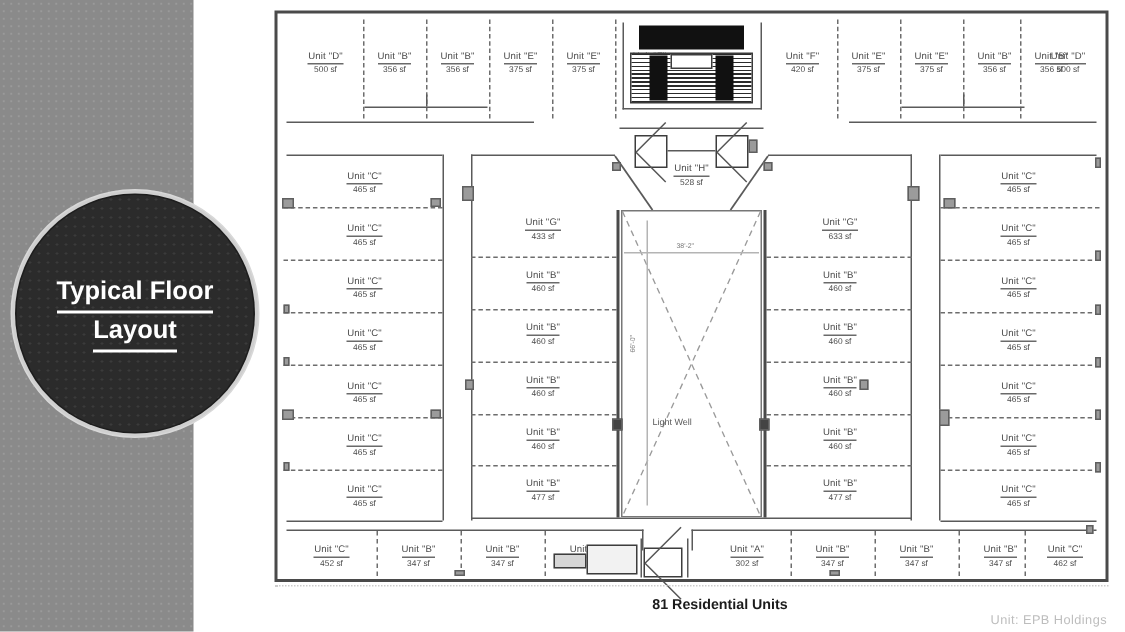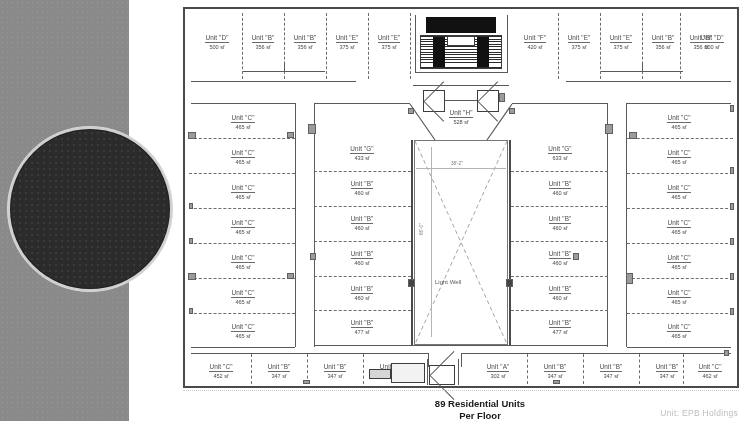--- a/index.html
+++ b/index.html
@@ -110,21 +110,22 @@
   }
 </style>
 </head>
 <body>
 
 <div id="left-band"></div>
 <div id="badge-wrap">
   <div id="badge-ring"></div>
   <div id="badge">
     <div id="badge-text">
-      <br>
+      <span>Typical Floor</span><br>
+      <span>Layout</span>
     </div>
   </div>
 </div>
 
 <div id="plan">
   <div id="building"></div>
 
   <div class="solid-h" style="left:8px;top:74px;width:165px;"></div>
   <div class="solid-h" style="left:383px;top:74px;width:165px;"></div>
   <div class="solid-v" style="left:112px;top:74px;height:0px;"></div>
@@ -453,17 +454,16 @@
   <div class="solid-v" style="left:275px;top:352px;height:26px;"></div>
 
   <div class="wdot" style="left:120px;top:373px;width:7px;height:4px;"></div>
   <div class="wdot" style="left:370px;top:373px;width:7px;height:4px;"></div>
   <div class="wdot" style="left:541px;top:343px;width:5px;height:6px;"></div>
 </div>
 
 <div id="sheet-bottom"></div>
 
 <div id="caption">
-  <div>89 Residential Units</div>
-  <div>Per Floor</div>
+  <div>81 Residential Units</div>
 </div>
 
 <div id="credit">Unit: EPB Holdings</div>
 
 </body></html>

